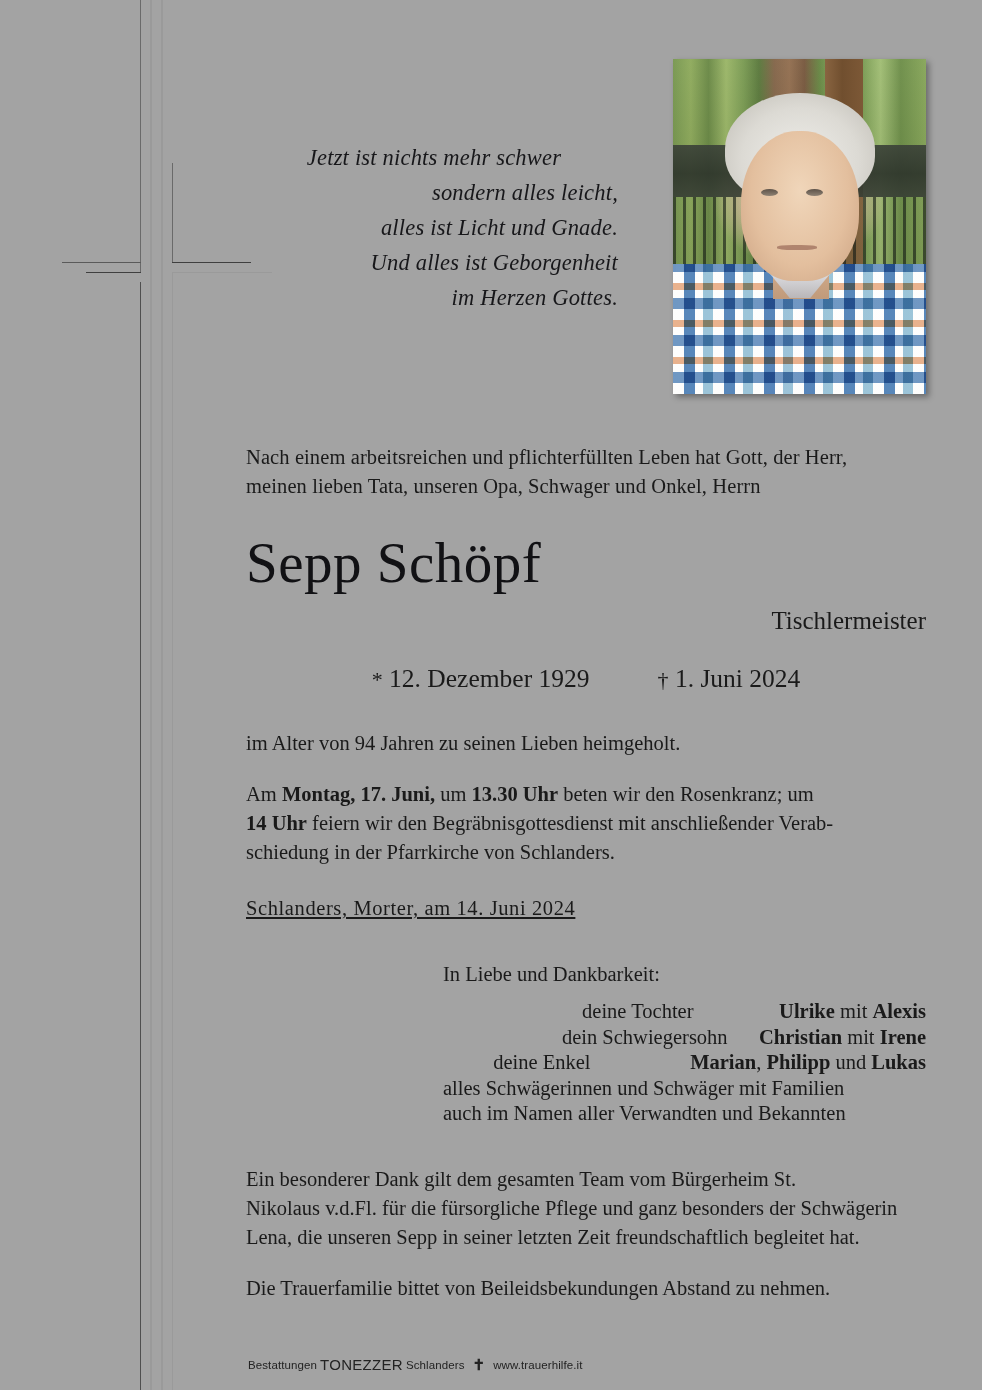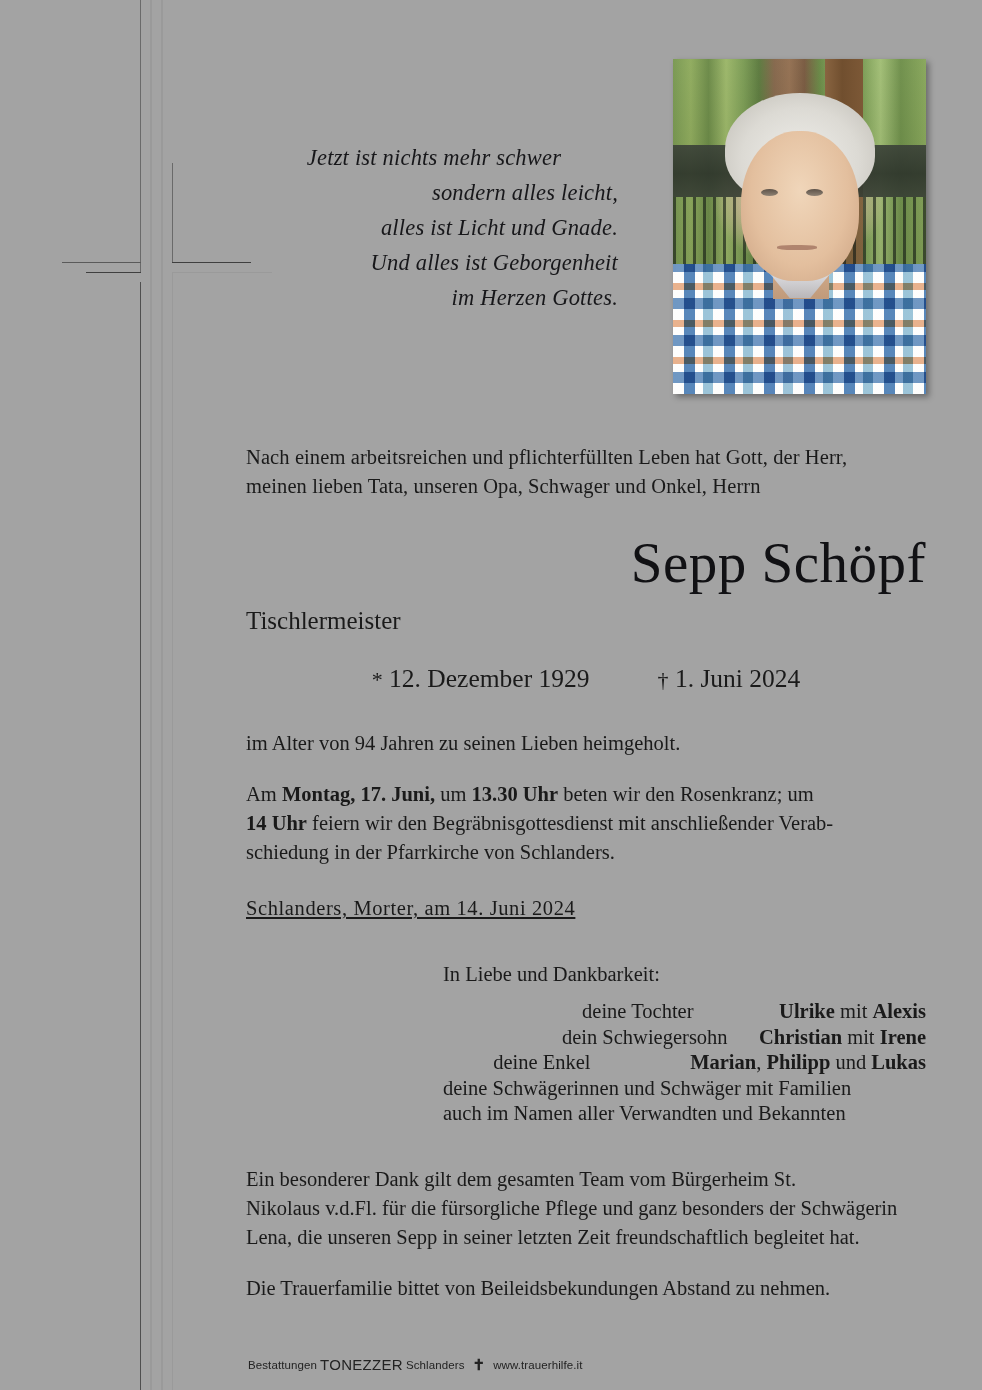--- a/index.html
+++ b/index.html
@@ -162,30 +162,30 @@
   }
   .intro {
     font-size: 20.5px;
     line-height: 29px;
     text-align: justify;
     letter-spacing: 0.1px;
   }
   .intro .l2 { text-align: left; }
 
   .name {
-    text-align: right;
+    text-align: left;
     font-size: 57px;
     line-height: 64px;
     margin-top: 30px;
     letter-spacing: 0.5px;
     font-weight: normal;
     color: #111114;
   }
   .role {
-    text-align: left;
+    text-align: right;
     font-size: 25px;
     line-height: 32px;
     margin-top: 10px;
   }
   .dates {
     margin-top: 26px;
     display: flex;
     justify-content: center;
     font-size: 25.5px;
     line-height: 32px;
@@ -359,21 +359,21 @@
         <div class="nm">
           <b>Christian</b><span> mit </span><b>Irene</b>
         </div>
       </div>
       <div class="row">
         <div class="rel">deine Enkel</div>
         <div class="nm">
           <b>Marian</b><span>, </span><b>Philipp</b><span> und </span><b>Lukas</b>
         </div>
       </div>
-      <div class="extra">deine Schwägerinnen und Schwäger mit Familien</div>
+      <div class="extra">alles Schwägerinnen und Schwäger mit Familien</div>
       <div class="extra">auch im Namen aller Verwandten und Bekannten</div>
     </div>
 
     <div class="gratitude">
       <div>Ein besonderer Dank gilt dem gesamten Team vom Bürgerheim St.</div>
       <div>Nikolaus v.d.Fl. für die fürsorgliche Pflege und ganz besonders der Schwägerin</div>
       <div class="last">Lena, die unseren Sepp in seiner letzten Zeit freundschaftlich begleitet hat.</div>
     </div>
 
     <div class="request">Die Trauerfamilie bittet von Beileidsbekundungen Abstand zu nehmen.</div>

